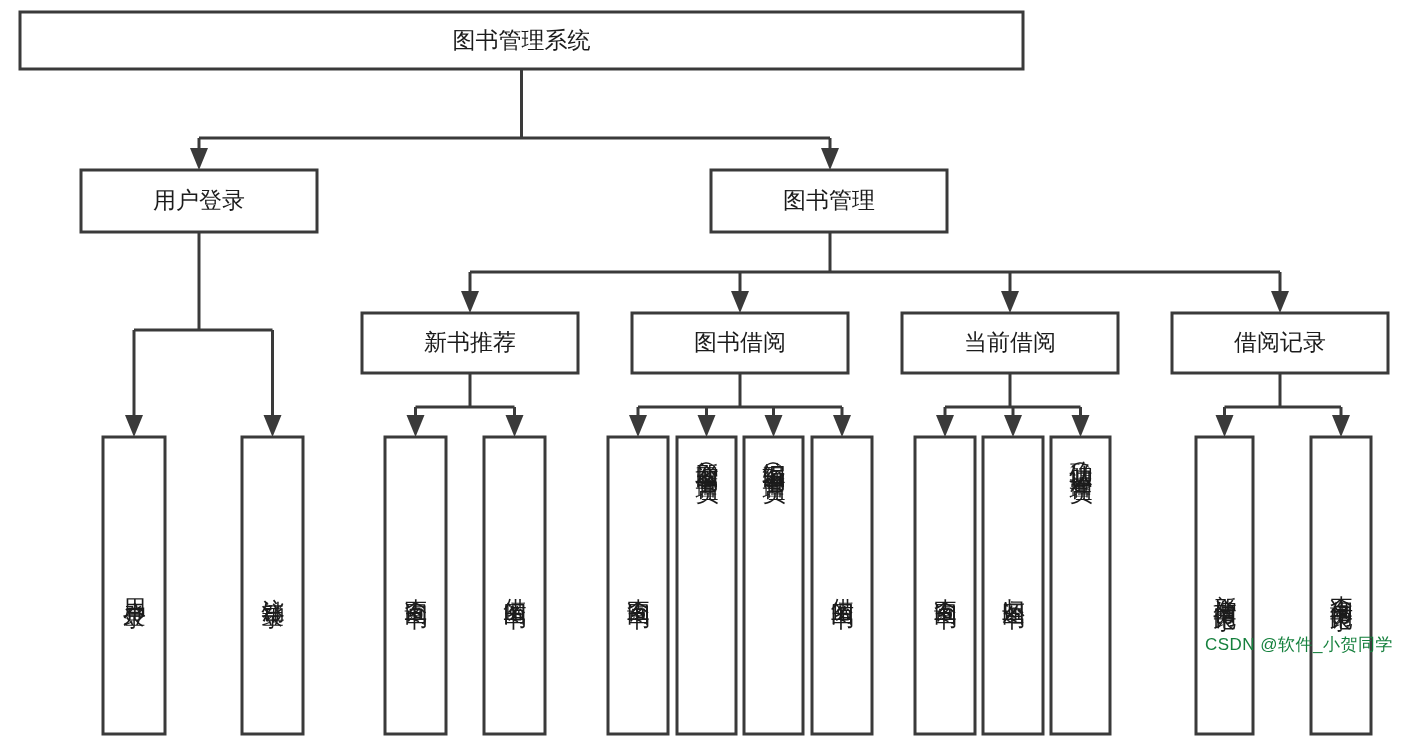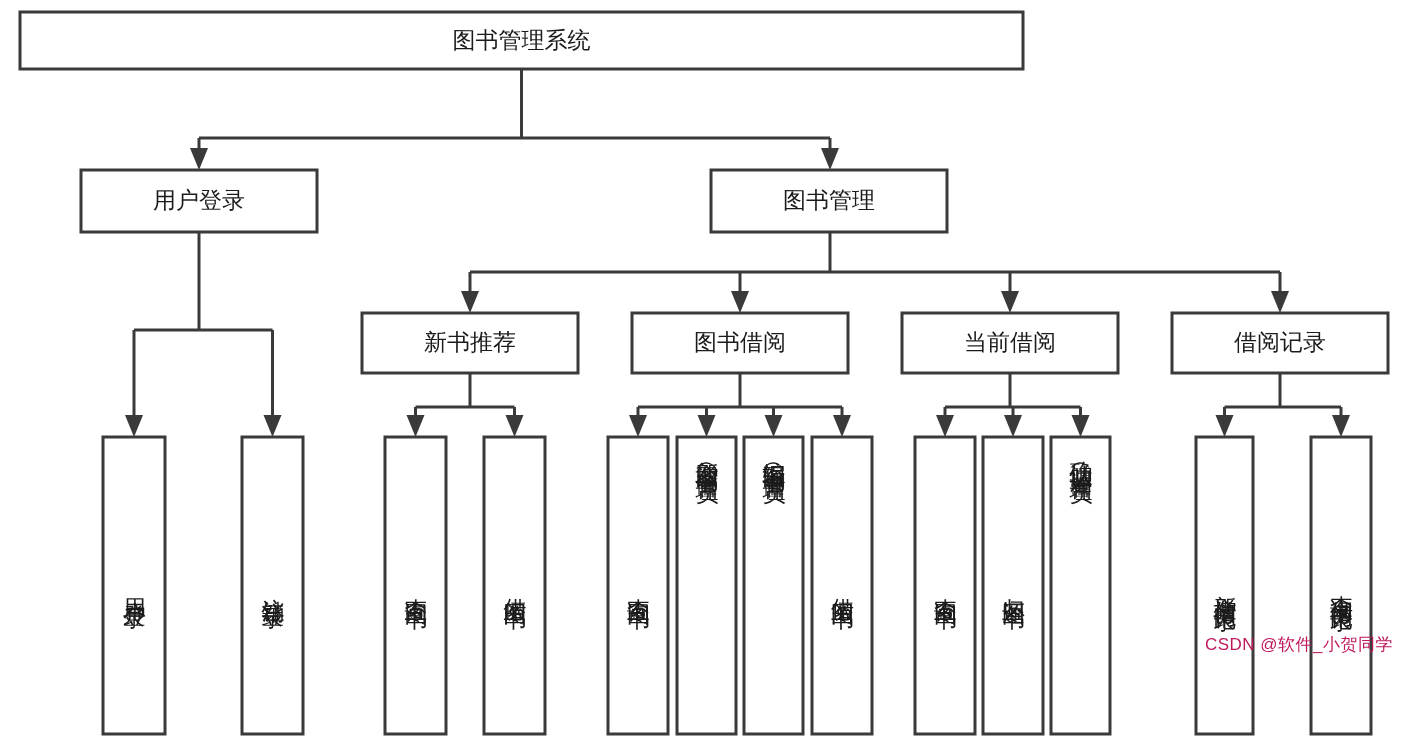--- a/index.html
+++ b/index.html
@@ -65,21 +65,21 @@
     color: #1b1b1b;
     white-space: nowrap;
     text-align: center;
   }
   #watermark {
     position: absolute;
     right: 12px;
     bottom: 8px;
     font-family: "Liberation Sans", "DejaVu Sans", sans-serif;
     font-size: 17px;
-    color: #be185d;
+    color: #15803d;
     letter-spacing: 0.5px;
     white-space: nowrap;
   }
 </style>
 </head>
 <body>
 
 <div id="diagram-root">
 
   <svg class="flow" viewBox="0 0 1405 747" xmlns="http://www.w3.org/2000/svg">

